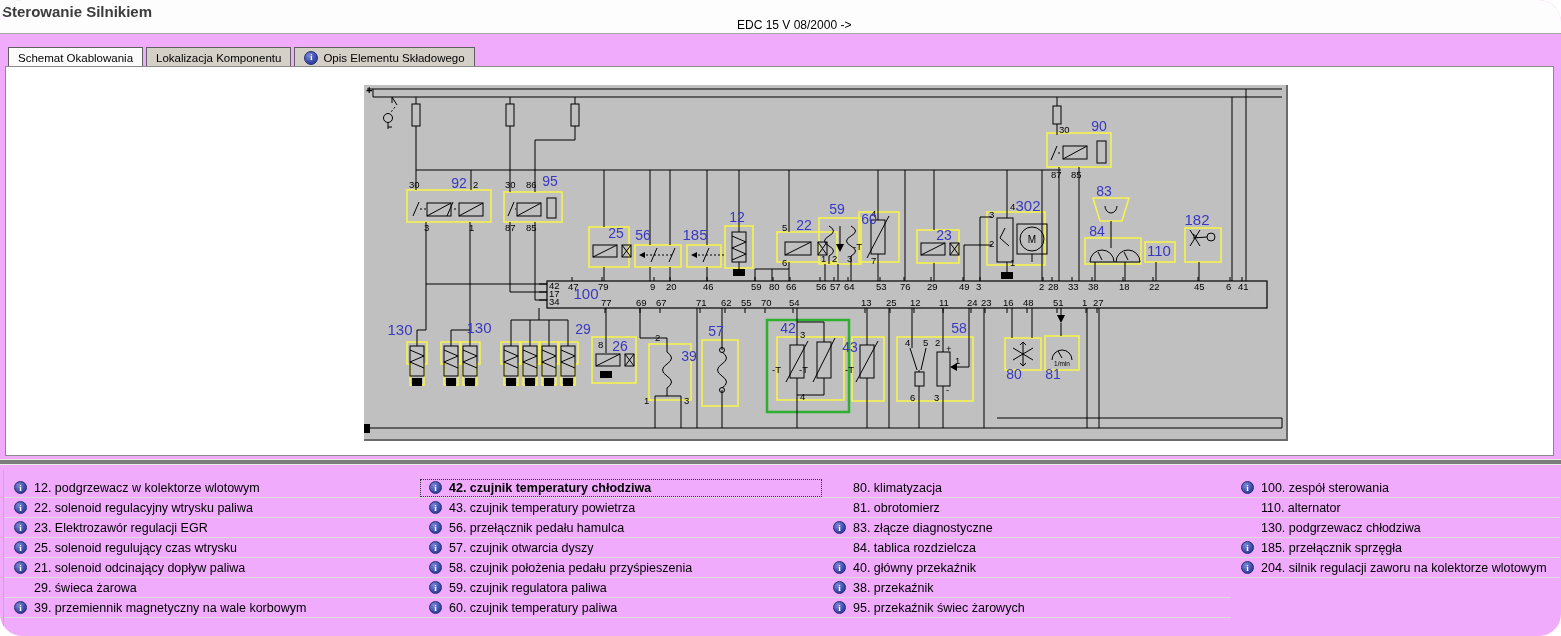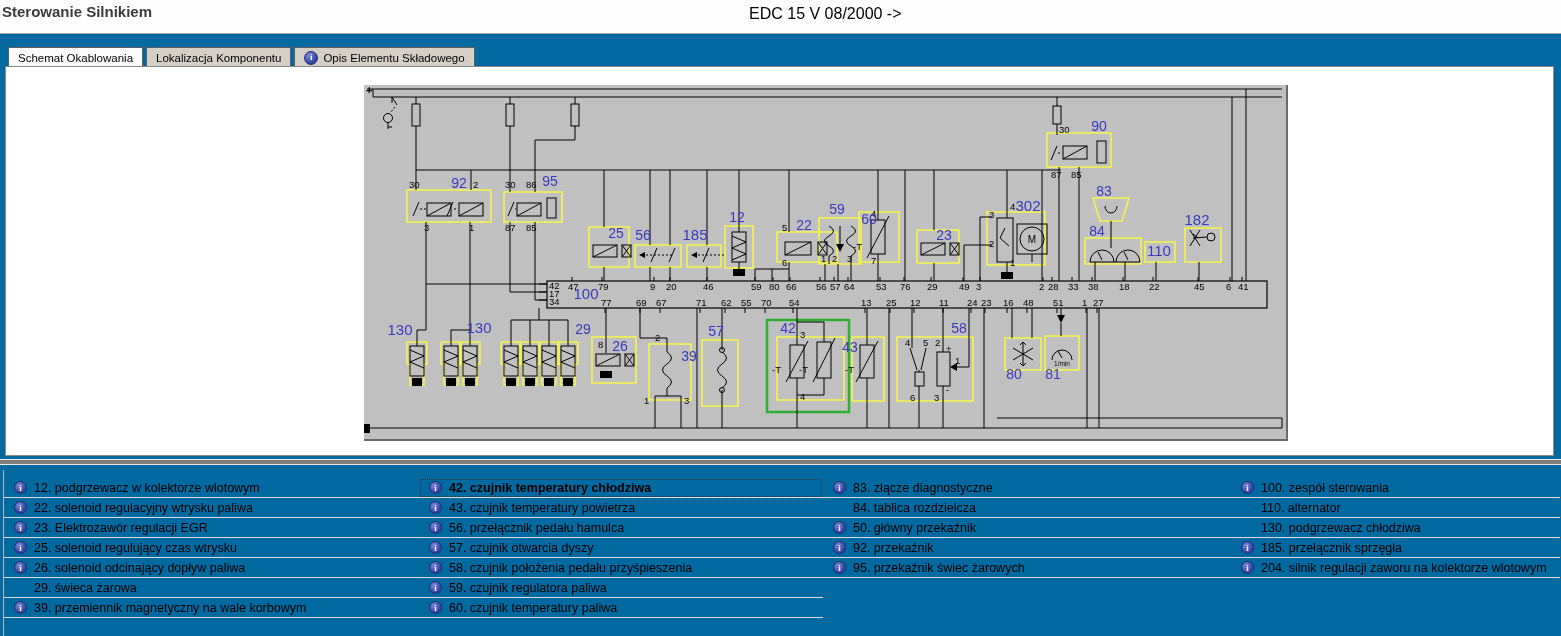--- a/index.html
+++ b/index.html
@@ -1,21 +1,21 @@
 <!DOCTYPE html>
 <html><head>
 <meta charset="utf-8">
 <style>
   html,body{margin:0;padding:0;background:#fff;}
-  #app{position:relative;width:1561px;height:636px;overflow:hidden;background:#0369a1;
-       font-family:"Liberation Sans",sans-serif;}
+  #app{position:relative;width:1561px;height:636px;overflow:hidden;background:#f0abfc;
+       font-family:"Liberation Sans",sans-serif;border-radius:22px;}
   .header{position:absolute;left:0;top:0;width:1561px;height:33px;background:#fdfdfd;
           border-bottom:1px solid #a6a6a6;}
   .title{position:absolute;left:2px;top:3px;font-size:15px;font-weight:bold;color:#3b3b3b;}
-  .model{position:absolute;left:737px;top:5px;font-size:16px;color:#000;margin-left:12px;}
+  .model{position:absolute;left:737px;top:18px;font-size:12px;color:#000;}
   .tabbar{position:absolute;left:8px;top:47px;height:20px;display:flex;align-items:flex-end;}
   .tab{height:19px;padding:0 9px;font-size:11.5px;background:#d4d0c8;color:#000;
        border:1px solid #5f5f5f;border-bottom:none;margin-right:3px;
        display:flex;align-items:center;gap:5px;cursor:default;white-space:nowrap;}
   .tab.active{background:#fbfbfb;}
   .info-icon{width:12px;height:12px;border-radius:50%;flex:0 0 12px;
        background:radial-gradient(circle at 35% 30%,#7c8cd8,#3a49a8 60%,#2a3584);
        border:1px solid #242e7a;color:#fff;font:bold 8px "Liberation Serif",serif;
        display:inline-flex;align-items:center;justify-content:center;}
   .panel{position:absolute;left:5px;top:66px;width:1547px;height:388px;background:#fff;
@@ -530,21 +530,21 @@
         <div class="lrow">
           <span class="licon">i</span>
           <span>23. Elektrozawór regulacji EGR</span>
         </div>
         <div class="lrow">
           <span class="licon">i</span>
           <span>25. solenoid regulujący czas wtrysku</span>
         </div>
         <div class="lrow">
           <span class="licon">i</span>
-          <span>26. solenoid odcinający dopływ paliwa</span>
+          <span>21. solenoid odcinający dopływ paliwa</span>
         </div>
         <div class="lrow">
           <span class="lspacer"></span>
           <span>29. świeca żarowa</span>
         </div>
         <div class="lrow">
           <span class="licon">i</span>
           <span>39. przemiennik magnetyczny na wale korbowym</span>
         </div>
       </div>
@@ -573,34 +573,42 @@
           <span class="licon">i</span>
           <span>59. czujnik regulatora paliwa</span>
         </div>
         <div class="lrow">
           <span class="licon">i</span>
           <span>60. czujnik temperatury paliwa</span>
         </div>
       </div>
       <div class="lcol">
         <div class="lrow">
+          <span class="lspacer"></span>
+          <span>80. klimatyzacja</span>
+        </div>
+        <div class="lrow">
+          <span class="lspacer"></span>
+          <span>81. obrotomierz</span>
+        </div>
+        <div class="lrow">
           <span class="licon">i</span>
           <span>83. złącze diagnostyczne</span>
         </div>
         <div class="lrow">
           <span class="lspacer"></span>
           <span>84. tablica rozdzielcza</span>
         </div>
         <div class="lrow">
           <span class="licon">i</span>
-          <span>50. główny przekaźnik</span>
-        </div>
-        <div class="lrow">
-          <span class="licon">i</span>
-          <span>92. przekaźnik</span>
+          <span>40. główny przekaźnik</span>
+        </div>
+        <div class="lrow">
+          <span class="licon">i</span>
+          <span>38. przekaźnik</span>
         </div>
         <div class="lrow">
           <span class="licon">i</span>
           <span>95. przekaźnik świec żarowych</span>
         </div>
       </div>
       <div class="lcol">
         <div class="lrow">
           <span class="licon">i</span>
           <span>100. zespół sterowania</span>

